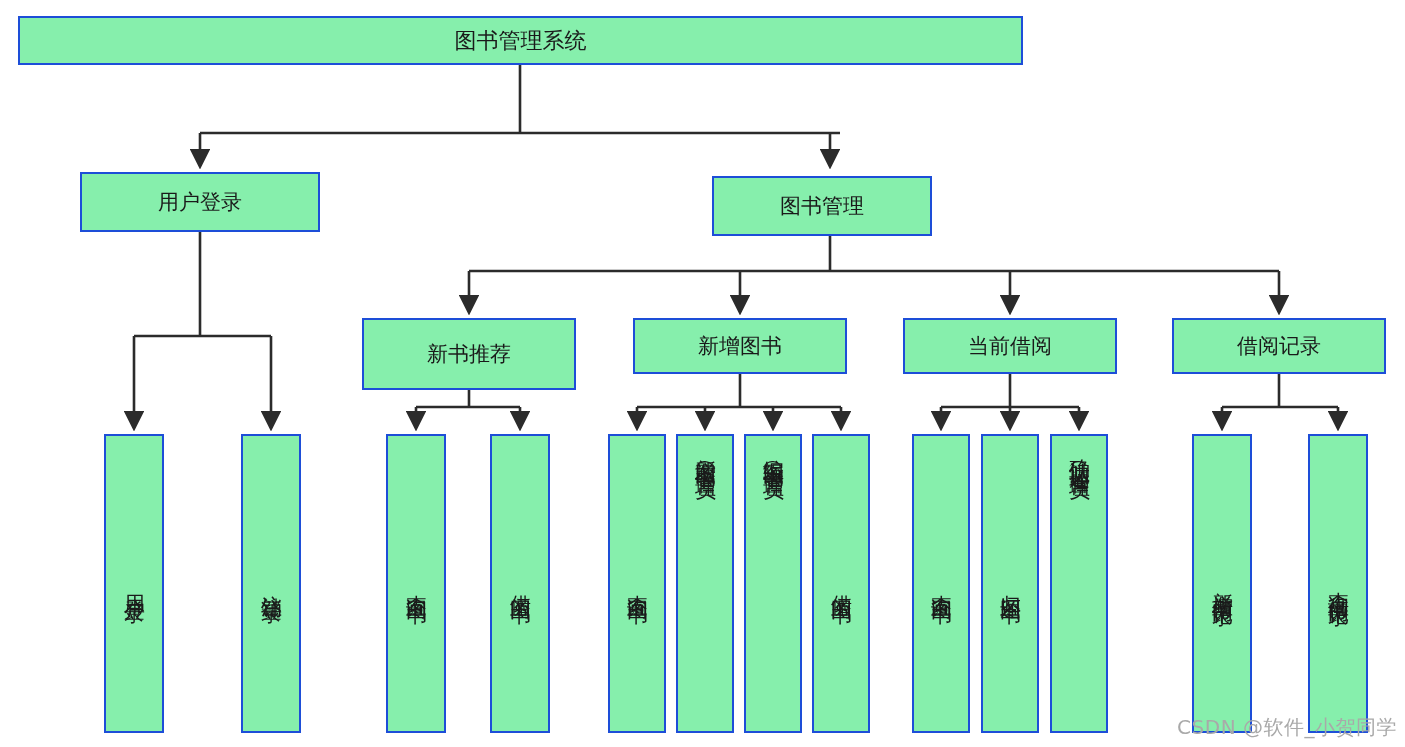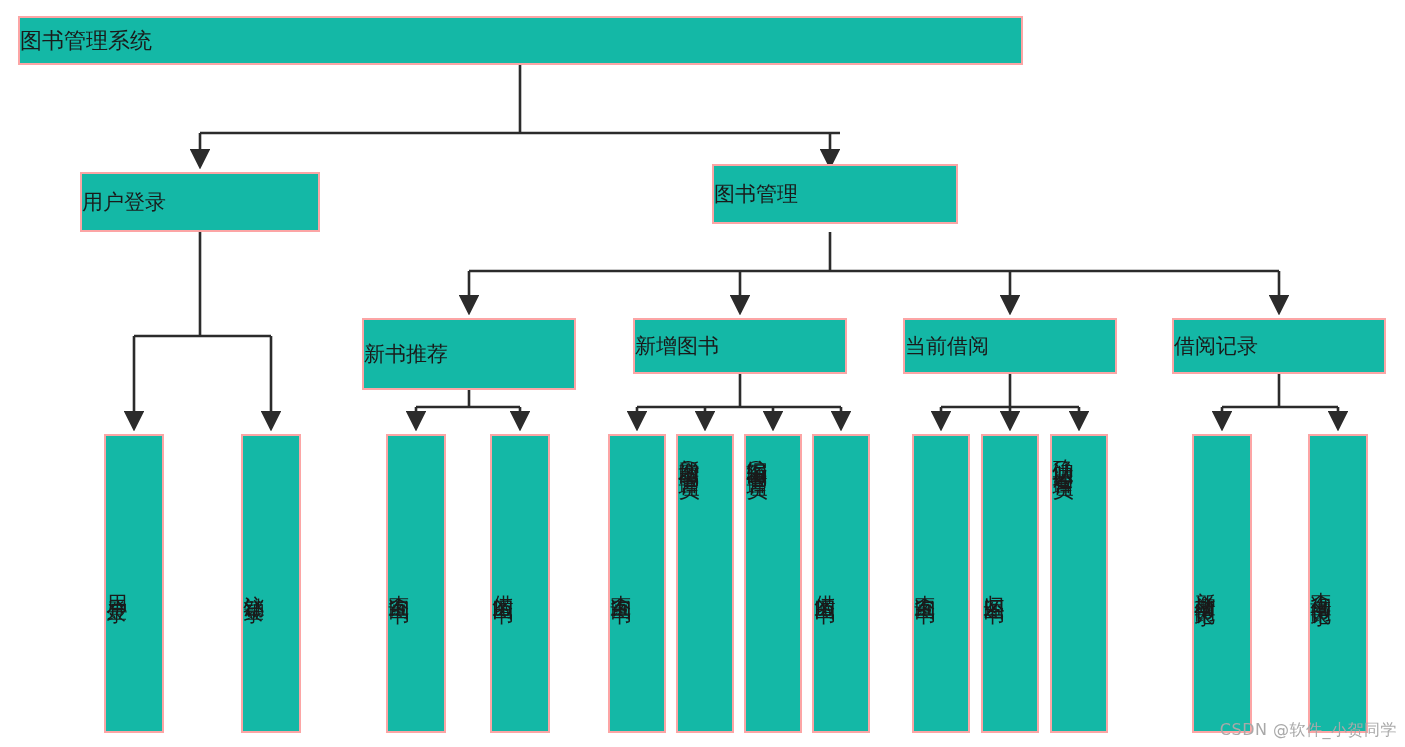--- a/index.html
+++ b/index.html
@@ -22,24 +22,25 @@
     position: absolute;
     left: 0;
     top: 0;
     width: 1405px;
     height: 747px;
     pointer-events: none;
   }
   .node {
     position: absolute;
     box-sizing: border-box;
-    background: #14b8a6;
-    border: 2px solid #fca5a5;
+    background: #86efac;
+    border: 2px solid #1d4ed8;
     display: flex;
     align-items: center;
+    justify-content: center;
     color: #1a1a1a;
     z-index: 2;
   }
   .node.root {
     font-size: 22px;
   }
   .node.lvl2 {
     font-size: 21px;
   }
   .node.lvl3 {
@@ -57,21 +58,21 @@
     white-space: nowrap;
     text-align: center;
   }
   .leaf.top .vtext {
     align-self: flex-start;
   }
   .watermark {
     position: absolute;
     right: 8px;
     bottom: 6px;
-    font-size: 16px;
+    font-size: 20px;
     color: #a9a9a9;
     letter-spacing: 0.5px;
     z-index: 5;
     white-space: nowrap;
     margin-left: 32px;
   }
 </style>
 </head>
 <body>
 
@@ -127,21 +128,21 @@
     </g>
   </svg>
 
   <div class="node root" style="left:18px; top:16px; width:1005px; height:49px;">
     <span>图书管理系统</span>
   </div>
 
   <div class="node lvl2" style="left:80px; top:172px; width:240px; height:60px;">
     <span>用户登录</span>
   </div>
-  <div class="node lvl2" style="left:712px; top:164px; width:246px; height:60px;">
+  <div class="node lvl2" style="left:712px; top:176px; width:220px; height:60px;">
     <span>图书管理</span>
   </div>
 
   <div class="node lvl3" style="left:362px; top:318px; width:214px; height:72px;">
     <span>新书推荐</span>
   </div>
   <div class="node lvl3" style="left:633px; top:318px; width:214px; height:56px;">
     <span>新增图书</span>
   </div>
   <div class="node lvl3" style="left:903px; top:318px; width:214px; height:56px;">

